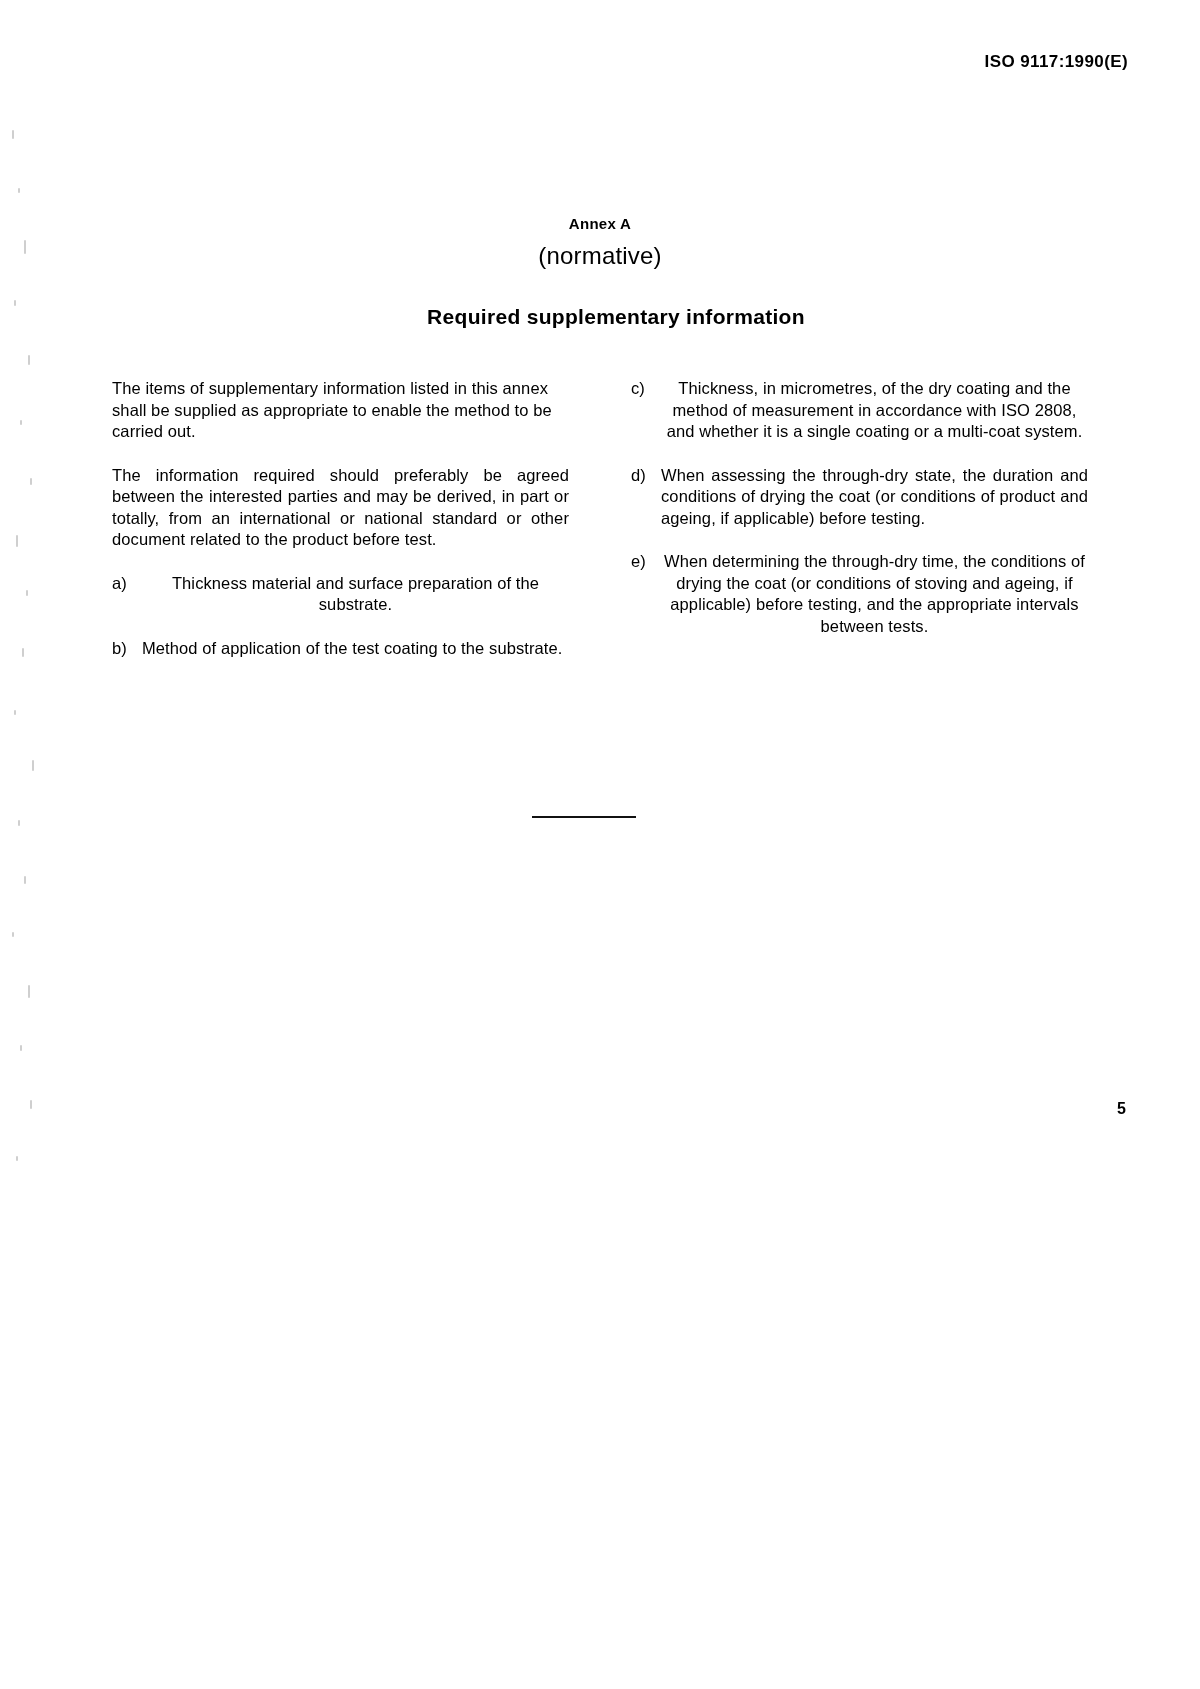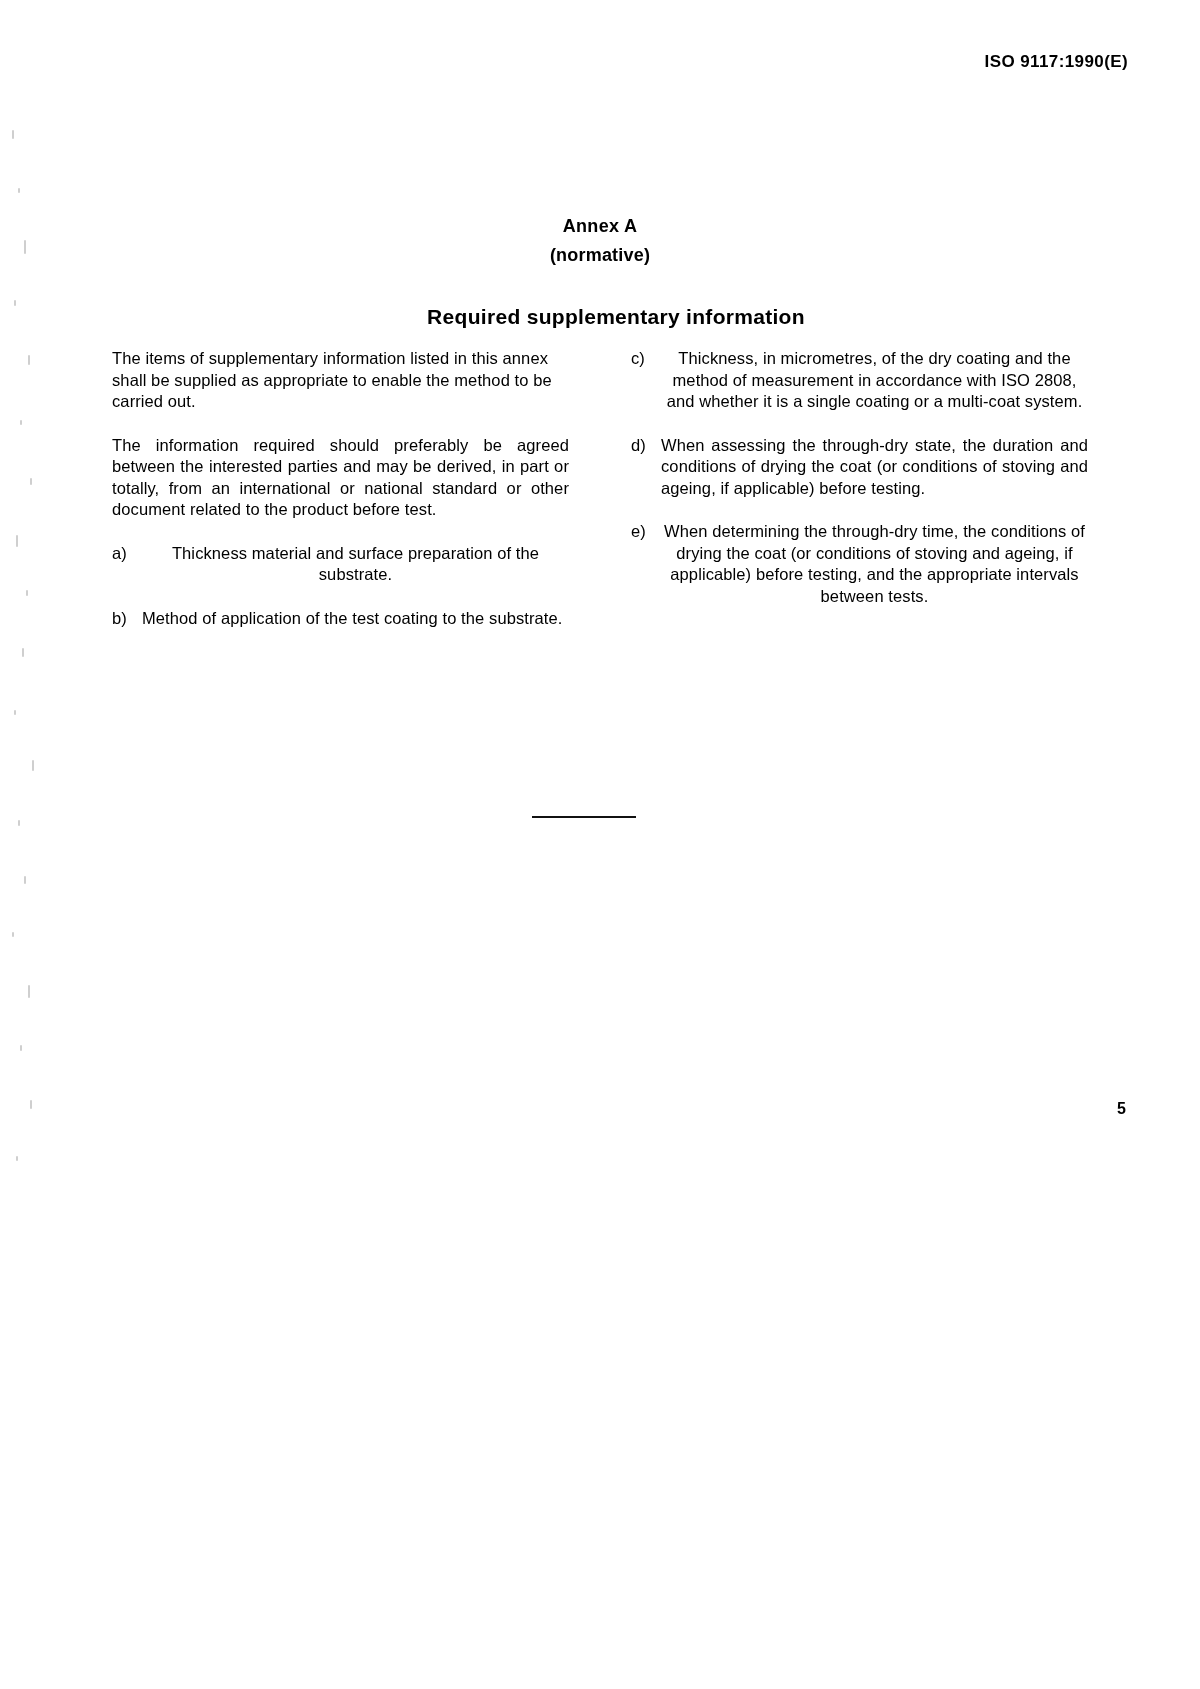--- a/index.html
+++ b/index.html
@@ -32,47 +32,47 @@
 
   
   .annex-title-block {
     position: absolute;
     top: 215px;
     left: 0;
     width: 1200px;
     text-align: center;
   }
   .annex-name {
-    font-size: 18px;
+    font-size: 15px;
     font-weight: bold;
     letter-spacing: 0.3px;
     line-height: 1.25;
   }
   .annex-kind {
-    font-size: 18px;
-    font-weight: bold;
+    font-size: 24px;
+    font-weight: normal;
     letter-spacing: 0.2px;
     line-height: 1.3;
     margin-top: 6px;
   }
   .annex-subject {
     position: absolute;
     top: 305px;
     left: 16px;
     width: 1200px;
     text-align: center;
     font-size: 21px;
     font-weight: bold;
     letter-spacing: 0.3px;
   }
 
   
   .columns {
     position: absolute;
-    top: 348px;
+    top: 378px;
     left: 112px;
     width: 976px;
     display: flex;
     gap: 62px;
   }
   .column {
     width: 462px;
   }
 
   p.para {
@@ -206,21 +206,21 @@
 
     <div class="column">
 
       <div class="list-item ragged">
         <span class="marker">c)</span>
         <span class="itemtext">Thickness, in micrometres, of the dry coating and the method of measurement in accordance with ISO 2808, and whether it is a single coating or a multi-coat system.</span>
       </div>
 
       <div class="list-item">
         <span class="marker">d)</span>
-        <span class="itemtext">When assessing the through-dry state, the duration and conditions of drying the coat (or conditions of stoving and ageing, if applicable) before testing.</span>
+        <span class="itemtext">When assessing the through-dry state, the duration and conditions of drying the coat (or conditions of product and ageing, if applicable) before testing.</span>
       </div>
 
       <div class="list-item ragged">
         <span class="marker">e)</span>
         <span class="itemtext">When determining the through-dry time, the conditions of drying the coat (or conditions of stoving and ageing, if applicable) before testing, and the appropriate intervals between tests.</span>
       </div>
 
     </div>
 
   </div>

